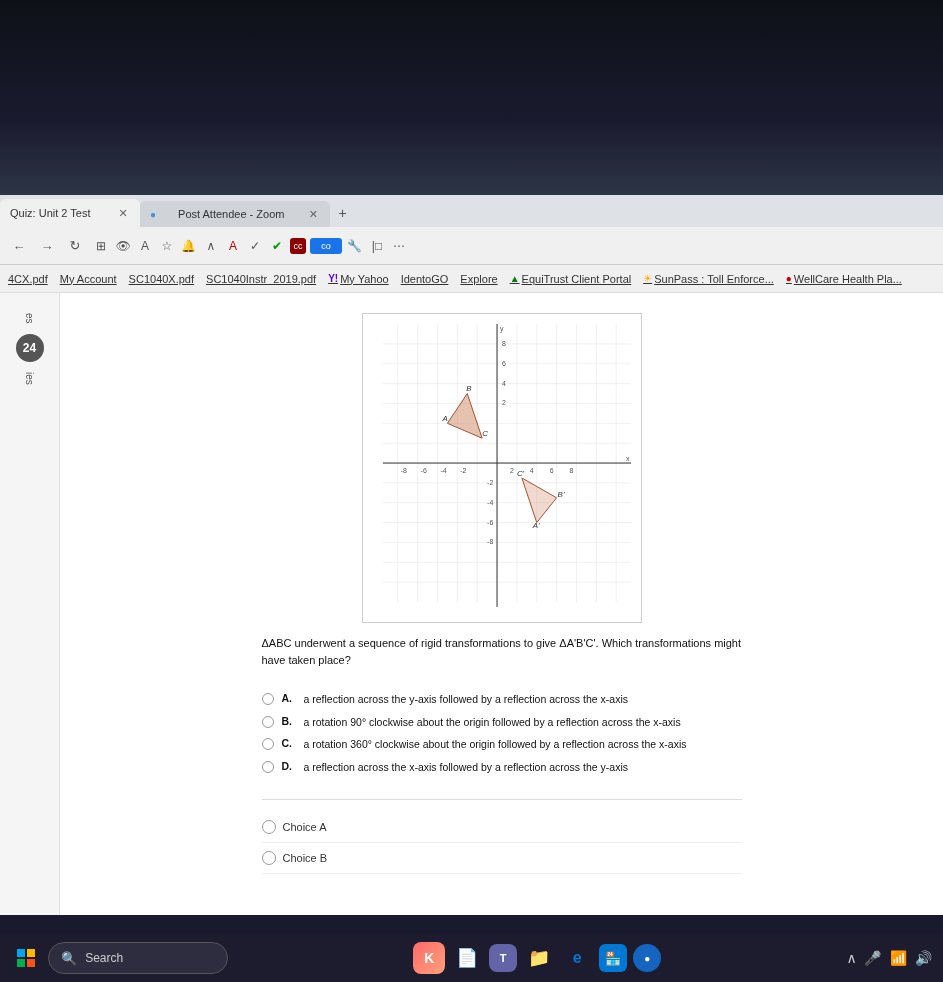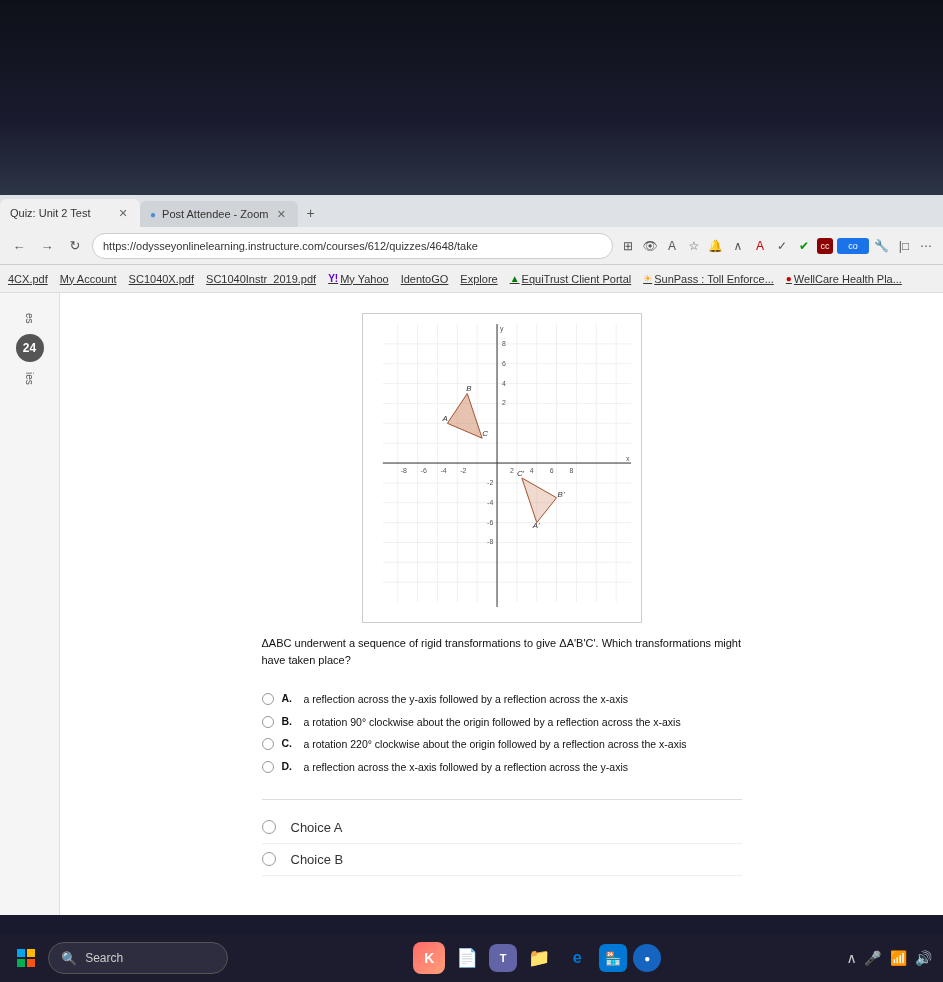--- a/index.html
+++ b/index.html
@@ -43,21 +43,21 @@
       font-size: 11px;
     }
 
     .tab {
       display: flex;
       align-items: center;
       padding: 4px 10px;
       background: #f0f0f0;
       border-radius: 6px 6px 0 0;
       height: 28px;
-      gap: 6px;
+      gap: 22px;
       min-width: 140px;
       max-width: 200px;
     }
 
     .tab.inactive {
       background: #d0d3d8;
       height: 26px;
     }
 
     .tab-title {
@@ -268,24 +268,24 @@
     .choices-section {
       max-width: 480px;
       width: 100%;
       border-top: 1px solid #ddd;
       padding-top: 12px;
     }
 
     .choice-row {
       display: flex;
       align-items: center;
-      gap: 15px;
+      gap: 7px;
       padding: 8px 0;
       border-bottom: 1px solid #eee;
-      font-size: 13px;
+      font-size: 11px;
       color: #333;
       cursor: pointer;
     }
 
     .choice-radio {
       width: 14px;
       height: 14px;
       border: 1.5px solid #999;
       border-radius: 50%;
       flex-shrink: 0;
@@ -420,23 +420,20 @@
       <span class="tab-title">Post Attendee - Zoom</span>
       <span class="tab-close">✕</span>
     </div>
     <span class="tab-plus">+</span>
   </div>
 
   <div class="address-bar-row">
     <div class="nav-btn">←</div>
     <div class="nav-btn">→</div>
     <div class="nav-btn">↻</div>
-    <div class="address-box">
-      <span>https://odysseyonlinelearning.instructure.com/courses/612/quizzes/4648/take</span>
-    </div>
     <div class="toolbar-icons">
       <div class="toolbar-icon">⊞</div>
       <div class="toolbar-icon">👁</div>
       <div class="toolbar-icon">A</div>
       <div class="toolbar-icon">☆</div>
       <div class="toolbar-icon">🔔</div>
       <div class="toolbar-icon">∧</div>
       <div class="toolbar-icon" style="color:#c00;">A</div>
       <div class="toolbar-icon">✓</div>
       <div class="toolbar-icon" style="color:#090;">✔</div>
@@ -572,21 +569,21 @@
           <span class="option-text">a reflection across the y-axis followed by a reflection across the x-axis</span>
         </div>
         <div class="option-row">
           <div class="option-radio"></div>
           <span class="option-label">B.</span>
           <span class="option-text">a rotation 90° clockwise about the origin followed by a reflection across the x-axis</span>
         </div>
         <div class="option-row">
           <div class="option-radio"></div>
           <span class="option-label">C.</span>
-          <span class="option-text">a rotation 220° clockwise about the origin followed by a reflection across the x-axis</span>
+          <span class="option-text">a rotation 360° clockwise about the origin followed by a reflection across the x-axis</span>
         </div>
         <div class="option-row">
           <div class="option-radio"></div>
           <span class="option-label">D.</span>
           <span class="option-text">a reflection across the x-axis followed by a reflection across the y-axis</span>
         </div>
       </div>
 
       <div class="choices-section">
         <div class="choice-row">

